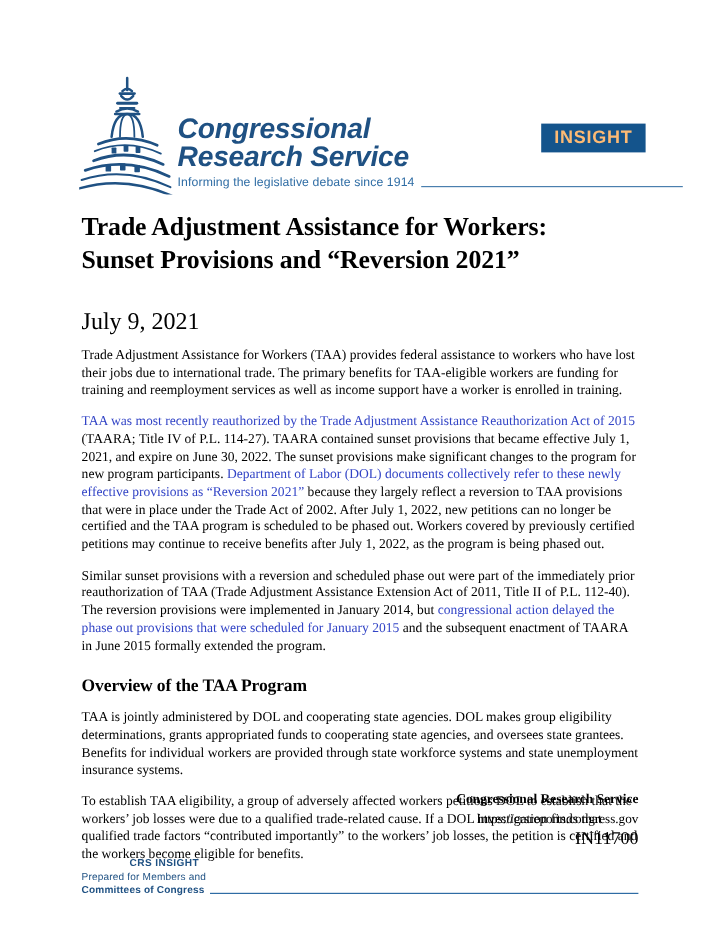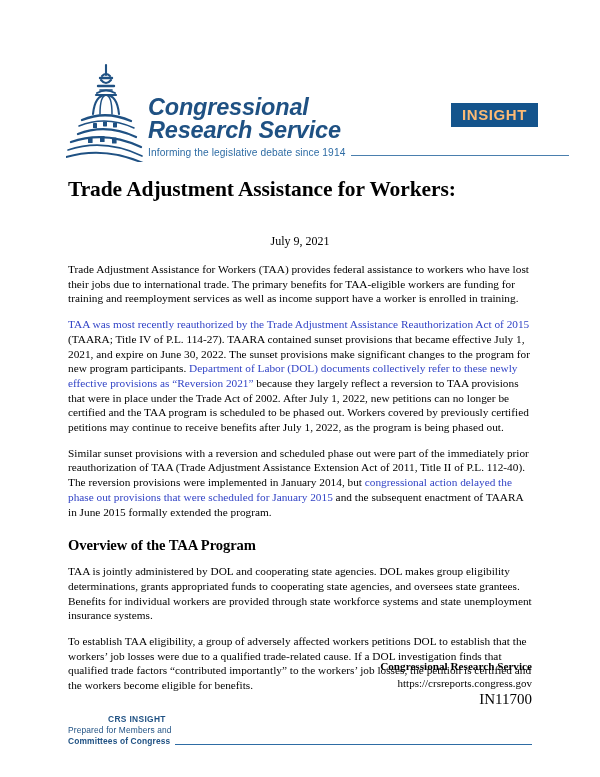--- a/index.html
+++ b/index.html
@@ -103,24 +103,23 @@
     font-family: "Liberation Serif", serif;
     font-weight: bold;
     font-size: 21.5px;
     line-height: 27px;
     margin: 0 0 0 0;
     letter-spacing: -0.1px;
   }
   .doc-title .line2 { display: block; }
 
   .doc-date {
-    font-size: 12px;
+    font-size: 20px;
     line-height: 20px;
     margin: 28px 0 11px 0;
-    text-align: center;
   }
 
   p.para {
     font-size: 11.3px;
     line-height: 14.7px;
     margin: 0 0 11px 0;
     text-align: left;
   }
 
   a.link, .link {
@@ -248,20 +247,21 @@
       </div>
     </div>
 
     <div class="insight-badge">INSIGHT</div>
   </div>
 
   <div class="content">
 
     <h1 class="doc-title">
       <span>Trade Adjustment Assistance for Workers:</span>
+      <span class="line2">Sunset Provisions and “Reversion 2021”</span>
     </h1>
 
     <div class="doc-date">July 9, 2021</div>
 
     <p class="para">Trade Adjustment Assistance for Workers (TAA) provides federal assistance to workers who have lost their jobs due to international trade. The primary benefits for TAA-eligible workers are funding for training and reemployment services as well as income support have a worker is enrolled in training.</p>
 
     <p class="para">
       <a class="link" href="#">TAA was most recently reauthorized by the Trade Adjustment Assistance Reauthorization Act of 2015</a><span> (TAARA; Title IV of P.L. 114-27). TAARA contained sunset provisions that became effective July 1, 2021, and expire on June 30, 2022. The sunset provisions make significant changes to the program for new program participants. </span><a class="link" href="#">Department of Labor (DOL) documents collectively refer to these newly effective provisions as “Reversion 2021”</a><span> because they largely reflect a reversion to TAA provisions that were in place under the Trade Act of 2002. After July 1, 2022, new petitions can no longer be certified and the TAA program is scheduled to be phased out. Workers covered by previously certified petitions may continue to receive benefits after July 1, 2022, as the program is being phased out.</span>
     </p>
 

